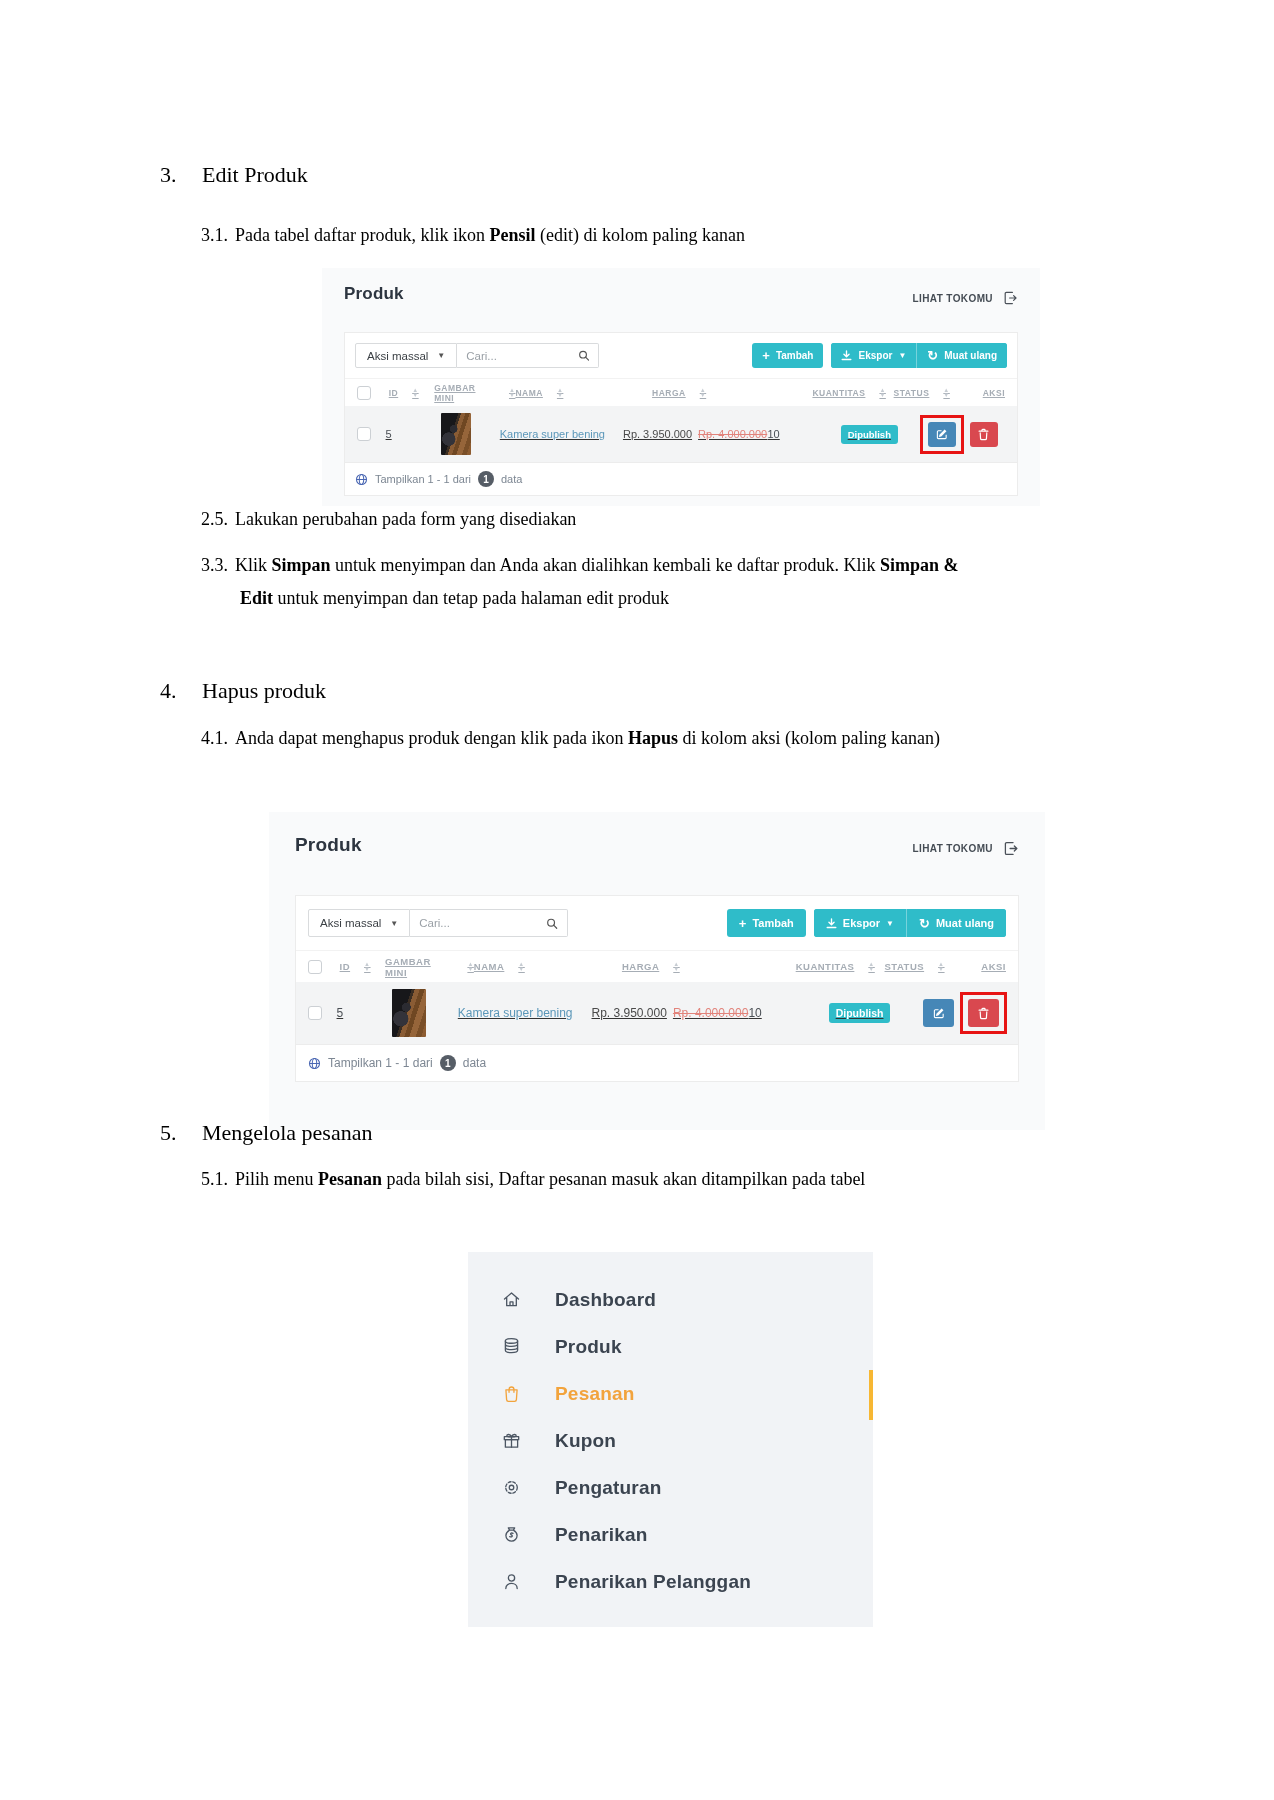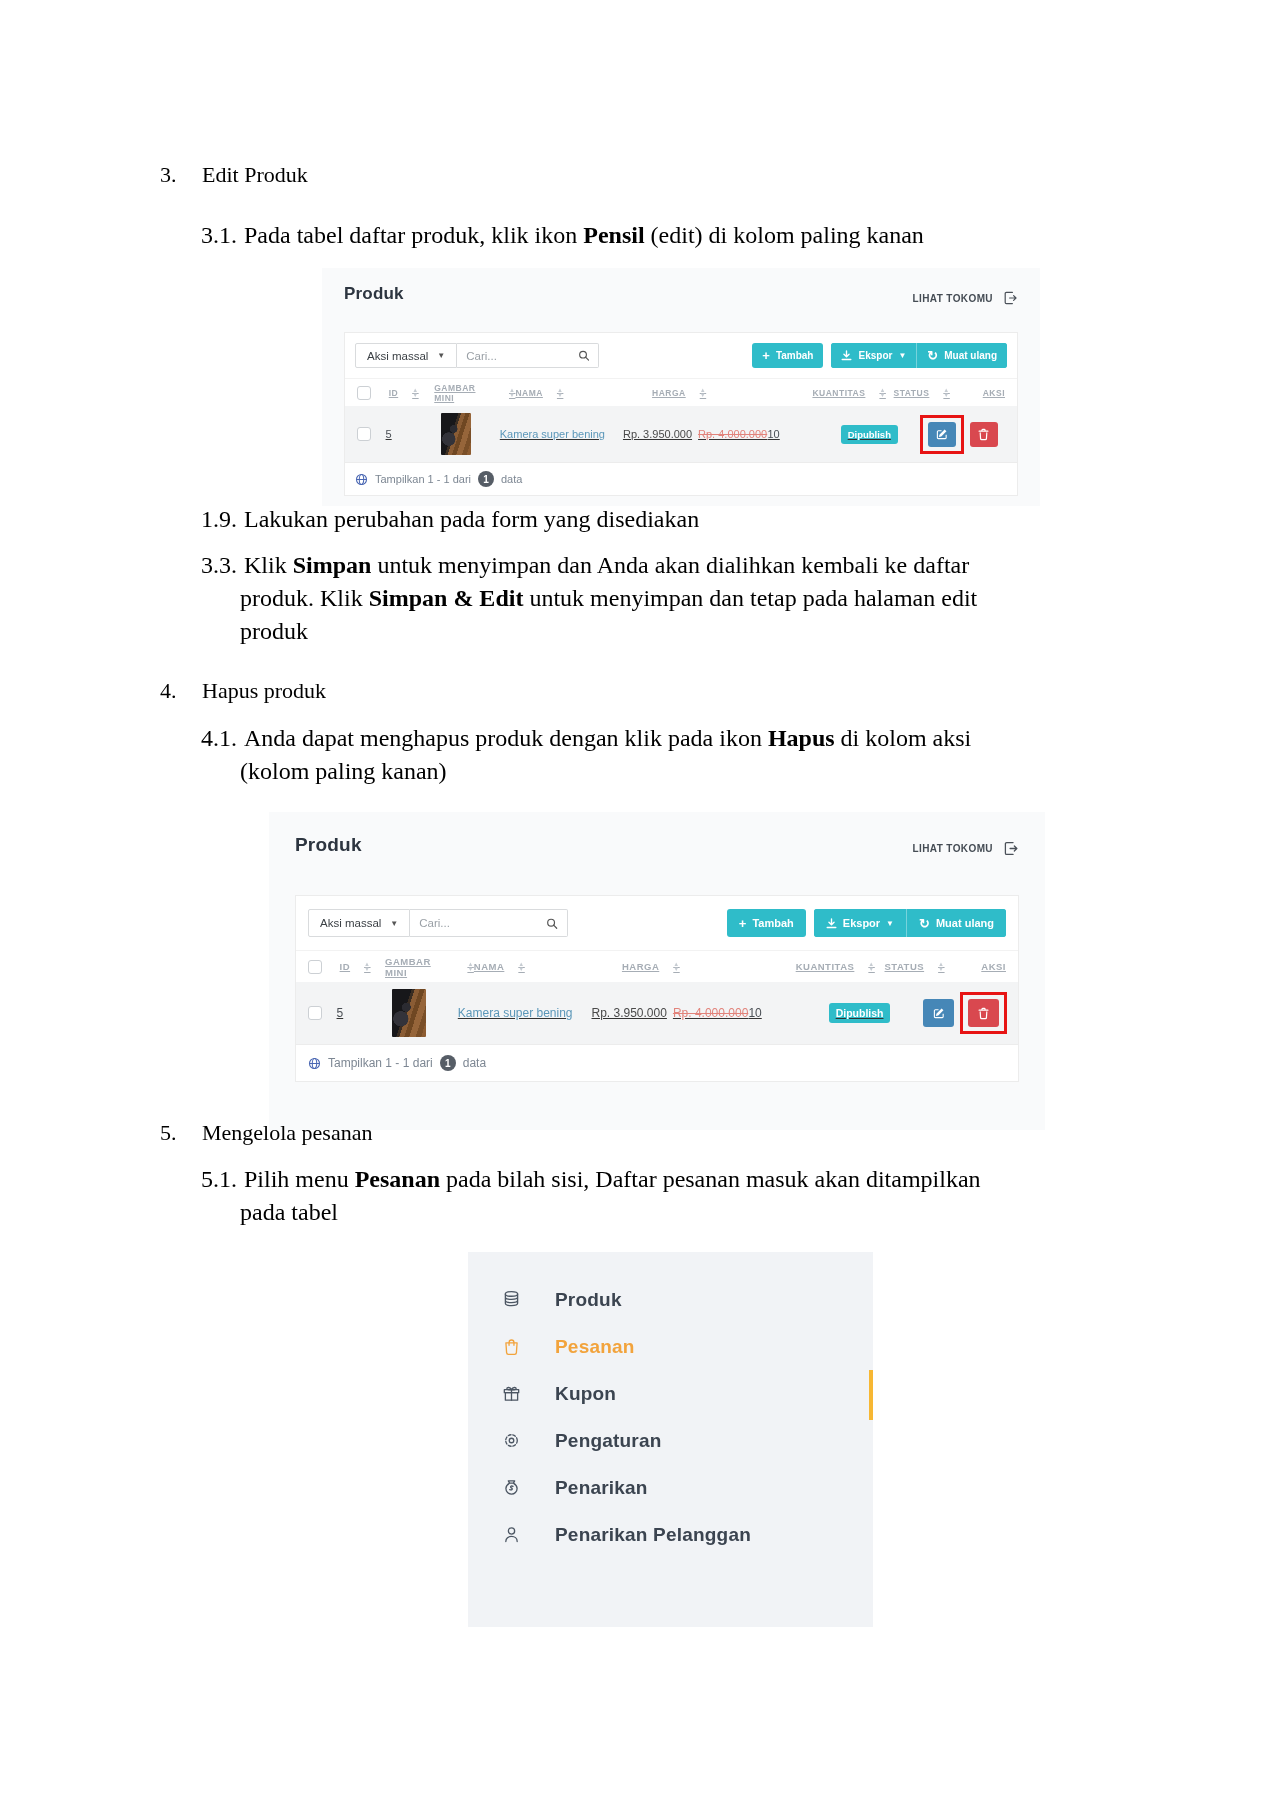--- a/index.html
+++ b/index.html
@@ -3,21 +3,21 @@
 <meta charset="utf-8">
 <style>
   * { margin:0; padding:0; box-sizing:border-box; }
   html,body { background:#fff; }
   .page { position:relative; width:1274px; height:1800px; background:#ffffff; overflow:hidden;
           font-family:"Liberation Serif", serif; color:#000; }
 
   
   .sec { position:absolute; left:160px; font-size:22px; line-height:30px; }
   .sec .num { display:inline-block; width:42px; }
-  .item { position:absolute; left:201px; font-size:24px; line-height:33px;
+  .item { position:absolute; left:201px; font-size:18px; line-height:33px;
           padding-left:39px; text-indent:-39px; }
   .item .inum { margin-right:7px; }
   .item b { font-weight:bold; }
 
   
   .pshot { position:absolute; background:#f9fafb; font-family:"Liberation Sans", sans-serif; color:#333; }
   .ps-head { display:flex; justify-content:space-between; align-items:flex-start; padding:22px 26px 0 26px; }
   .ps-title { font-size:19px; font-weight:bold; color:#2d3540; letter-spacing:.2px; }
   .ps-store { display:flex; align-items:center; gap:9px; font-size:10px; font-weight:bold;
               color:#454c54; letter-spacing:.4px; padding-top:6px; }
@@ -248,21 +248,21 @@
           </svg>
         <span>Tampilkan 1 - 1 dari</span>
         <span class="count-badge">1</span>
         <span>data</span>
       </div>
     </div>
     <div class="ps-bottom"></div>
   </div>
 
   <div class="item" style="top:503px; width:940px;">
-    <span class="inum">1.9.</span><span>Lakukan perubahan pada form yang disediakan</span>
+    <span class="inum">2.5.</span><span>Lakukan perubahan pada form yang disediakan</span>
   </div>
 
   <div class="item" style="top:549px; width:790px;">
     <span class="inum">3.3.</span><span>Klik </span><b>Simpan</b><span> untuk menyimpan dan Anda akan dialihkan kembali ke daftar produk. Klik </span><b>Simpan &amp; Edit</b><span> untuk menyimpan dan tetap pada halaman edit produk</span>
   </div>
 
   <div class="sec" style="top:676px;">
     <span class="num">4.</span><span>Hapus produk</span>
   </div>
 
@@ -406,20 +406,26 @@
     <span class="num">5.</span><span>Mengelola pesanan</span>
   </div>
 
   <div class="item" style="top:1163px; width:820px;">
     <span class="inum">5.1.</span><span>Pilih menu </span><b>Pesanan</b><span> pada bilah sisi, Daftar pesanan masuk akan ditampilkan pada tabel</span>
   </div>
 
   <div class="sideshot">
     <div class="s-item">
       <svg viewBox="0 0 24 24" fill="none" stroke="#4c5663" stroke-width="1.5" stroke-linecap="round" stroke-linejoin="round">
+          <path d="M4 11.5 L12 4.5 L20 11.5 M6.5 9.6 V19 H17.5 V9.6 M10.3 19 v-4.2 h3.4 V19"></path>
+        </svg>
+      <span class="s-label">Dashboard</span>
+    </div>
+    <div class="s-item">
+      <svg viewBox="0 0 24 24" fill="none" stroke="#4c5663" stroke-width="1.5" stroke-linecap="round" stroke-linejoin="round">
           <ellipse cx="12" cy="5.6" rx="7" ry="2.7"></ellipse>
           <path d="M5 5.6 V16.4 c0 1.5 3.1 2.7 7 2.7 s7 -1.2 7 -2.7 V5.6 M5 9.2 c0 1.5 3.1 2.7 7 2.7 s7 -1.2 7 -2.7 M5 12.8 c0 1.5 3.1 2.7 7 2.7 s7 -1.2 7 -2.7"></path>
         </svg>
       <span class="s-label">Produk</span>
     </div>
     <div class="s-item s-item--active">
       <svg viewBox="0 0 24 24" fill="none" stroke="#f2a33c" stroke-width="1.5" stroke-linecap="round" stroke-linejoin="round">
           <path d="M5.6 7.8 H18.4 L17.6 19 a2 2 0 0 1 -2 1.9 H8.4 a2 2 0 0 1 -2 -1.9 Z M9.2 10.6 V7.4 a2.8 2.8 0 0 1 5.6 0 V10.6"></path>
         </svg>
       <span class="s-label">Pesanan</span>

